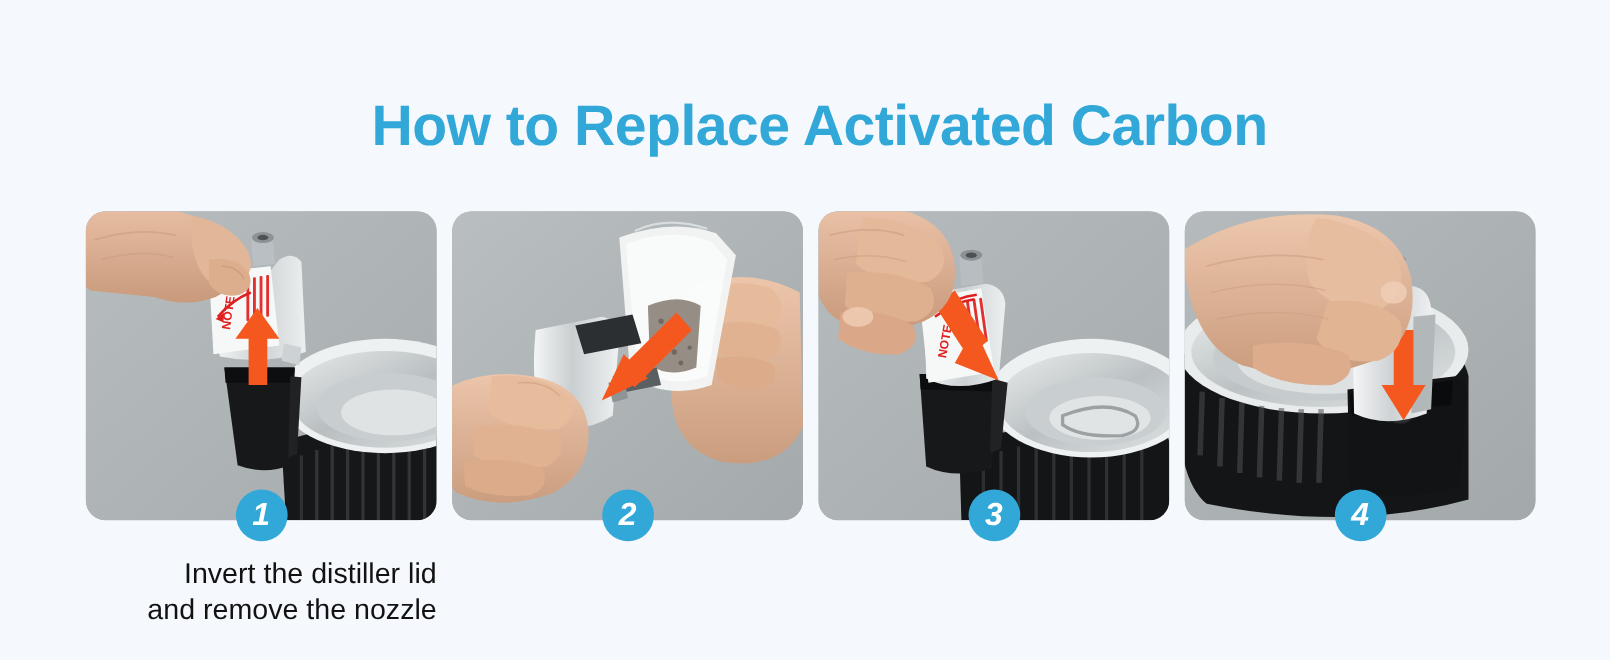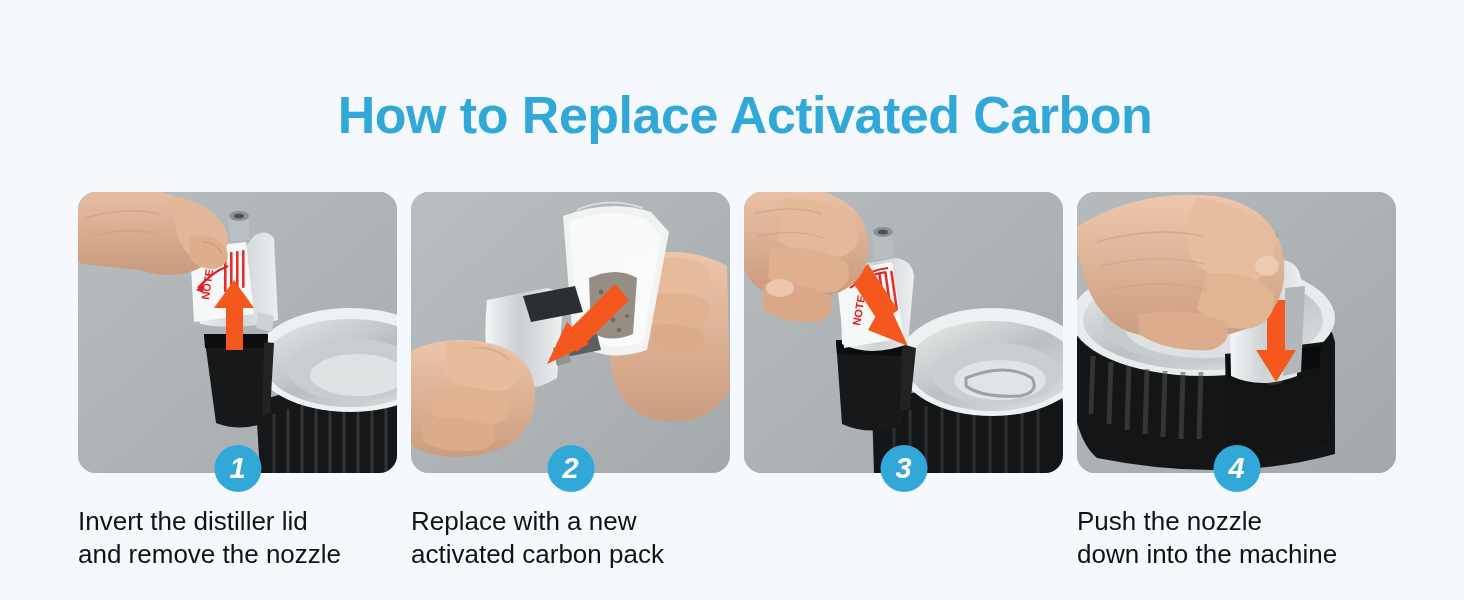--- a/index.html
+++ b/index.html
@@ -73,21 +73,21 @@
     display: flex;
     align-items: center;
     justify-content: center;
     line-height: 1;
     z-index: 5;
   }
 
   
   .caption {
     margin-top: 32px;
-    text-align: left;
+    text-align: right;
     color: #121212;
     font-size: 26px;
     line-height: 33px;
     white-space: pre-line;
   }
 </style>
 </head>
 <body>
 
 <div>
@@ -230,22 +230,20 @@
           <path d="M10 228 Q50 222 82 234 Q90 250 72 258 Q36 262 12 250 Z" fill="#dbab8a"></path>
           <path d="M60 156 Q84 154 98 168" stroke="#c3977a" stroke-width="1.4" fill="none" opacity="0.5"></path>
 
           <g fill="#f4581e">
             <path d="M204 92 L218 108 L166 160 L152 144 Z"></path>
             <path d="M136 172 L178 152 L156 130 Z"></path>
           </g>
         </svg>
       </div>
       <div class="badge">2</div>
-      <div class="caption">Replace with a new
-activated carbon pack</div>
     </div>
 
     <div class="step">
       <div class="photo">
         <svg viewBox="0 0 319 281" xmlns="http://www.w3.org/2000/svg">
           <defs>
             <linearGradient id="g3bg" x1="0" y1="0" x2="1" y2="1">
               <stop offset="0" stop-color="#b6bbbd"></stop>
                 <stop offset="1" stop-color="#a5abad"></stop>
             </linearGradient>
@@ -383,18 +381,16 @@
           <path d="M120 6 Q172 12 194 46 Q204 74 180 88 Q140 96 114 66 Q104 34 120 6 Z" fill="#e6bd9e"></path>
           <path d="M130 82 Q176 78 196 100 Q202 126 176 136 Q134 140 120 116 Z" fill="#e1b494"></path>
           <path d="M62 122 Q110 114 148 130 Q158 150 134 158 Q88 160 62 142 Z" fill="#dcac8c"></path>
           <path d="M20 50 Q76 34 126 44" stroke="#c3977a" stroke-width="1.6" fill="none" opacity="0.45"></path>
           <path d="M24 74 Q80 60 128 72" stroke="#c3977a" stroke-width="1.4" fill="none" opacity="0.4"></path>
           <path d="M30 98 Q84 86 130 98" stroke="#c3977a" stroke-width="1.3" fill="none" opacity="0.35"></path>
           <ellipse cx="190" cy="74" rx="12" ry="10" fill="#f0d0b8" opacity="0.8"></ellipse>
         </svg>
       </div>
       <div class="badge">4</div>
-      <div class="caption">Push the nozzle
-down into the machine</div>
     </div>
 
   </div>
 </div>
 
 </body></html>

